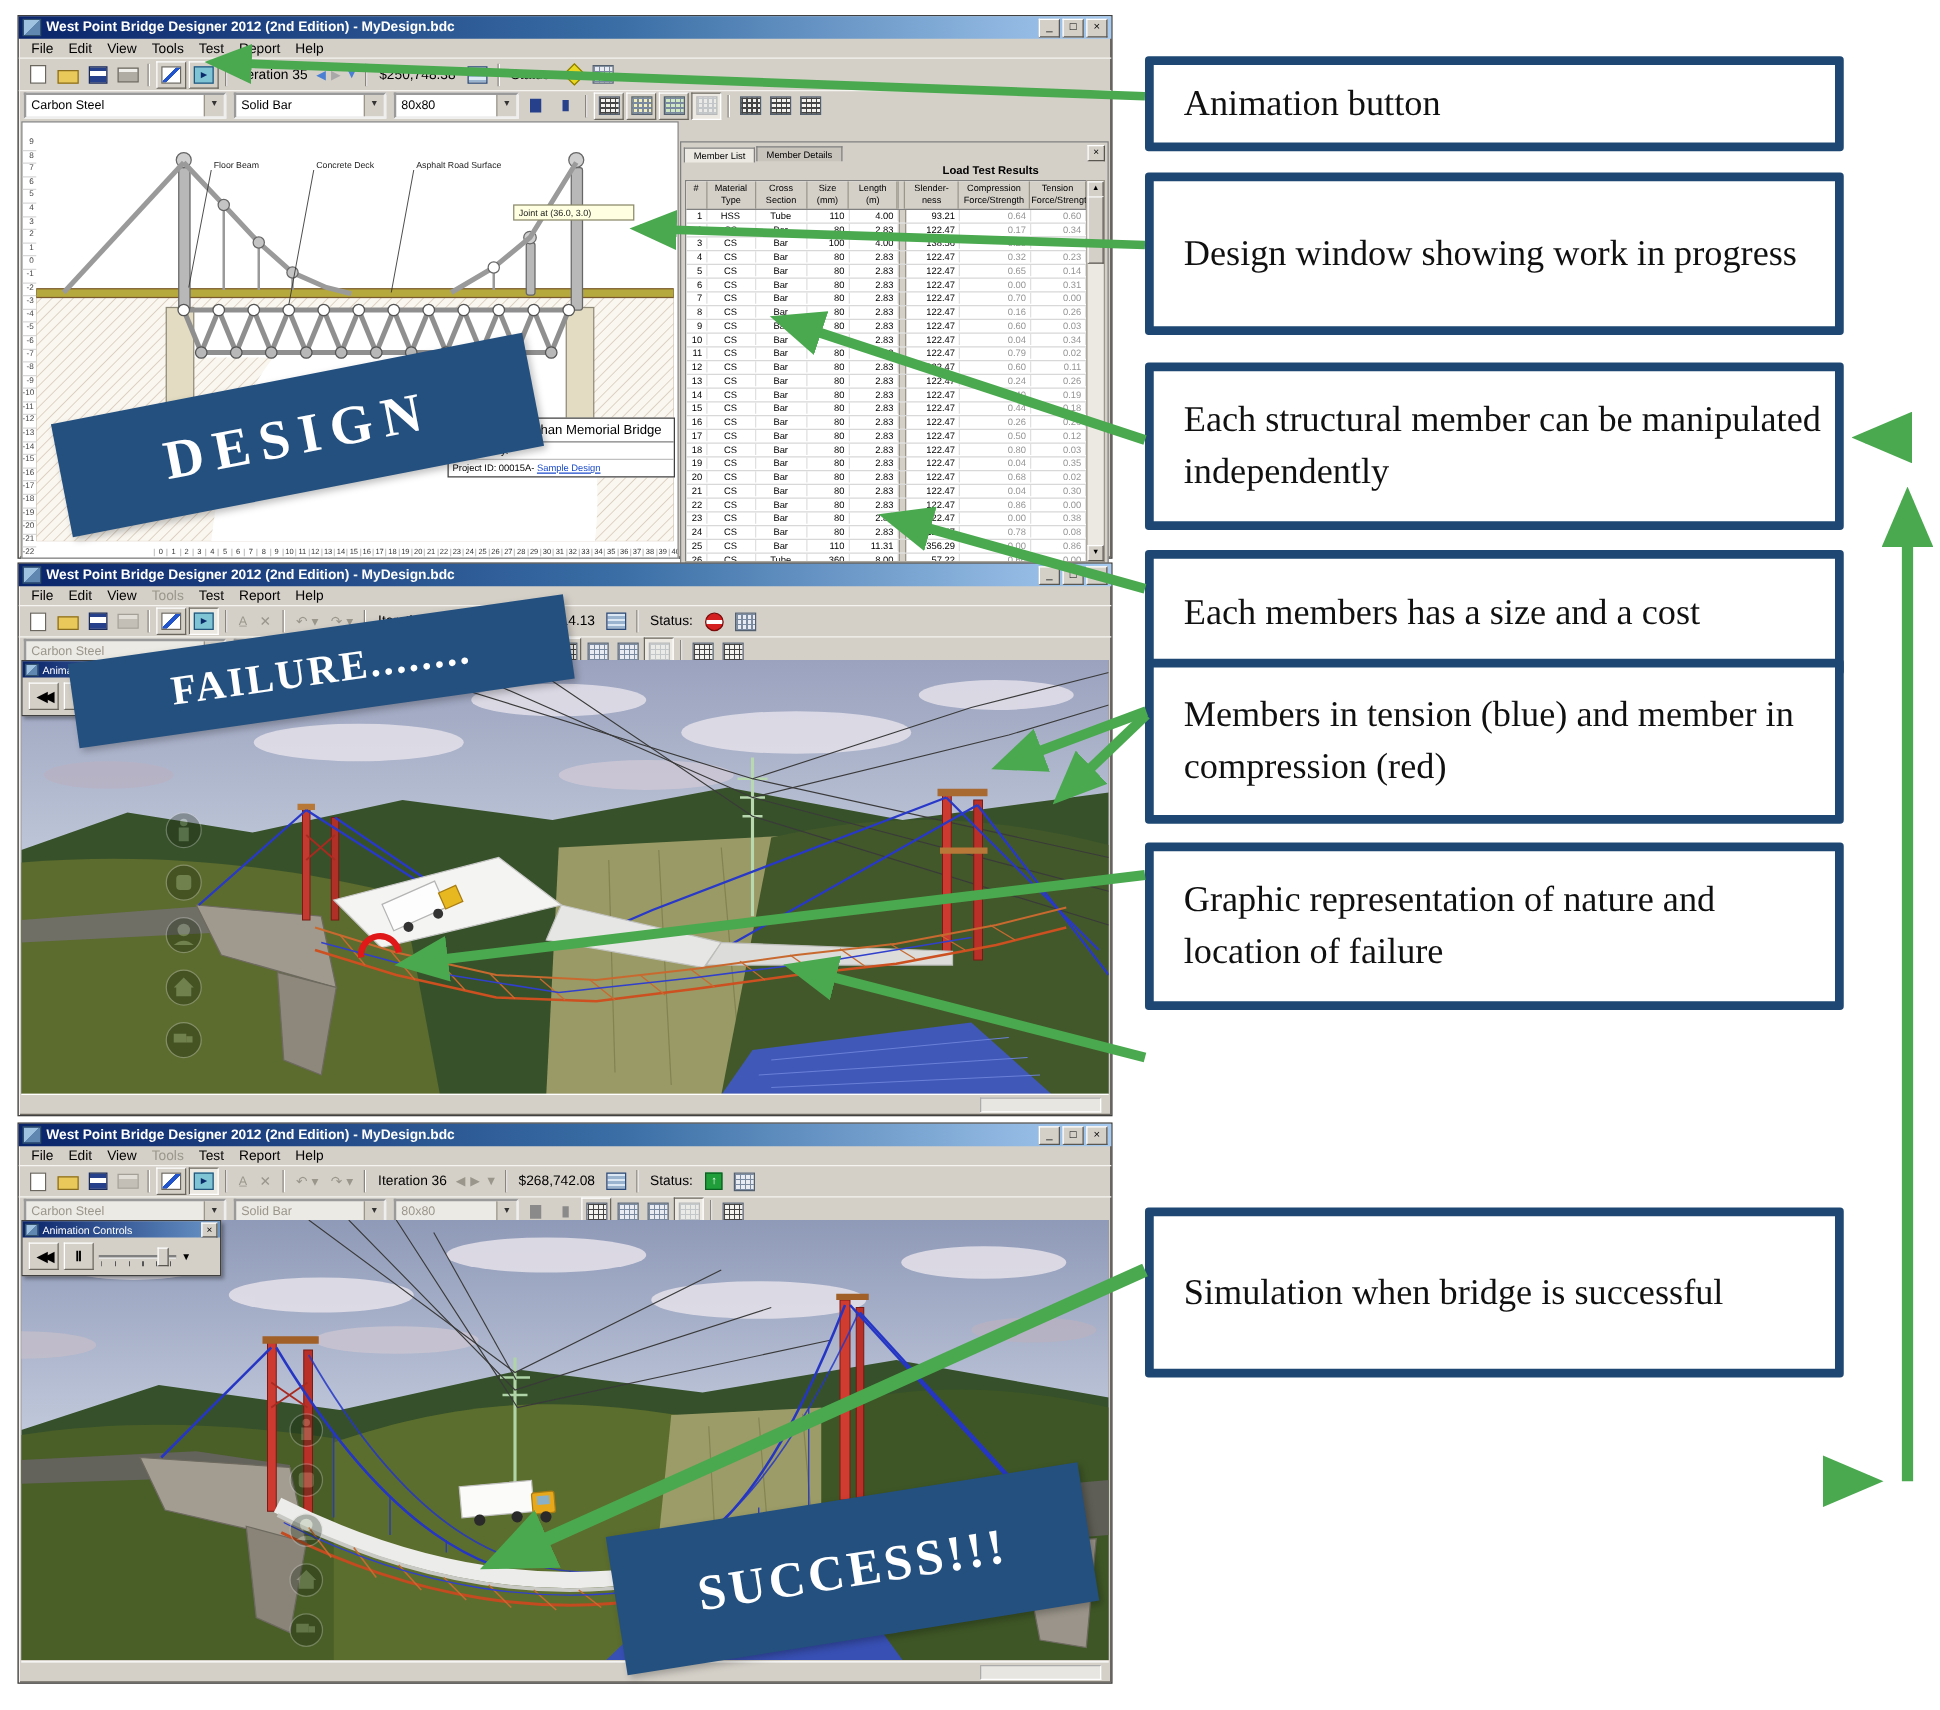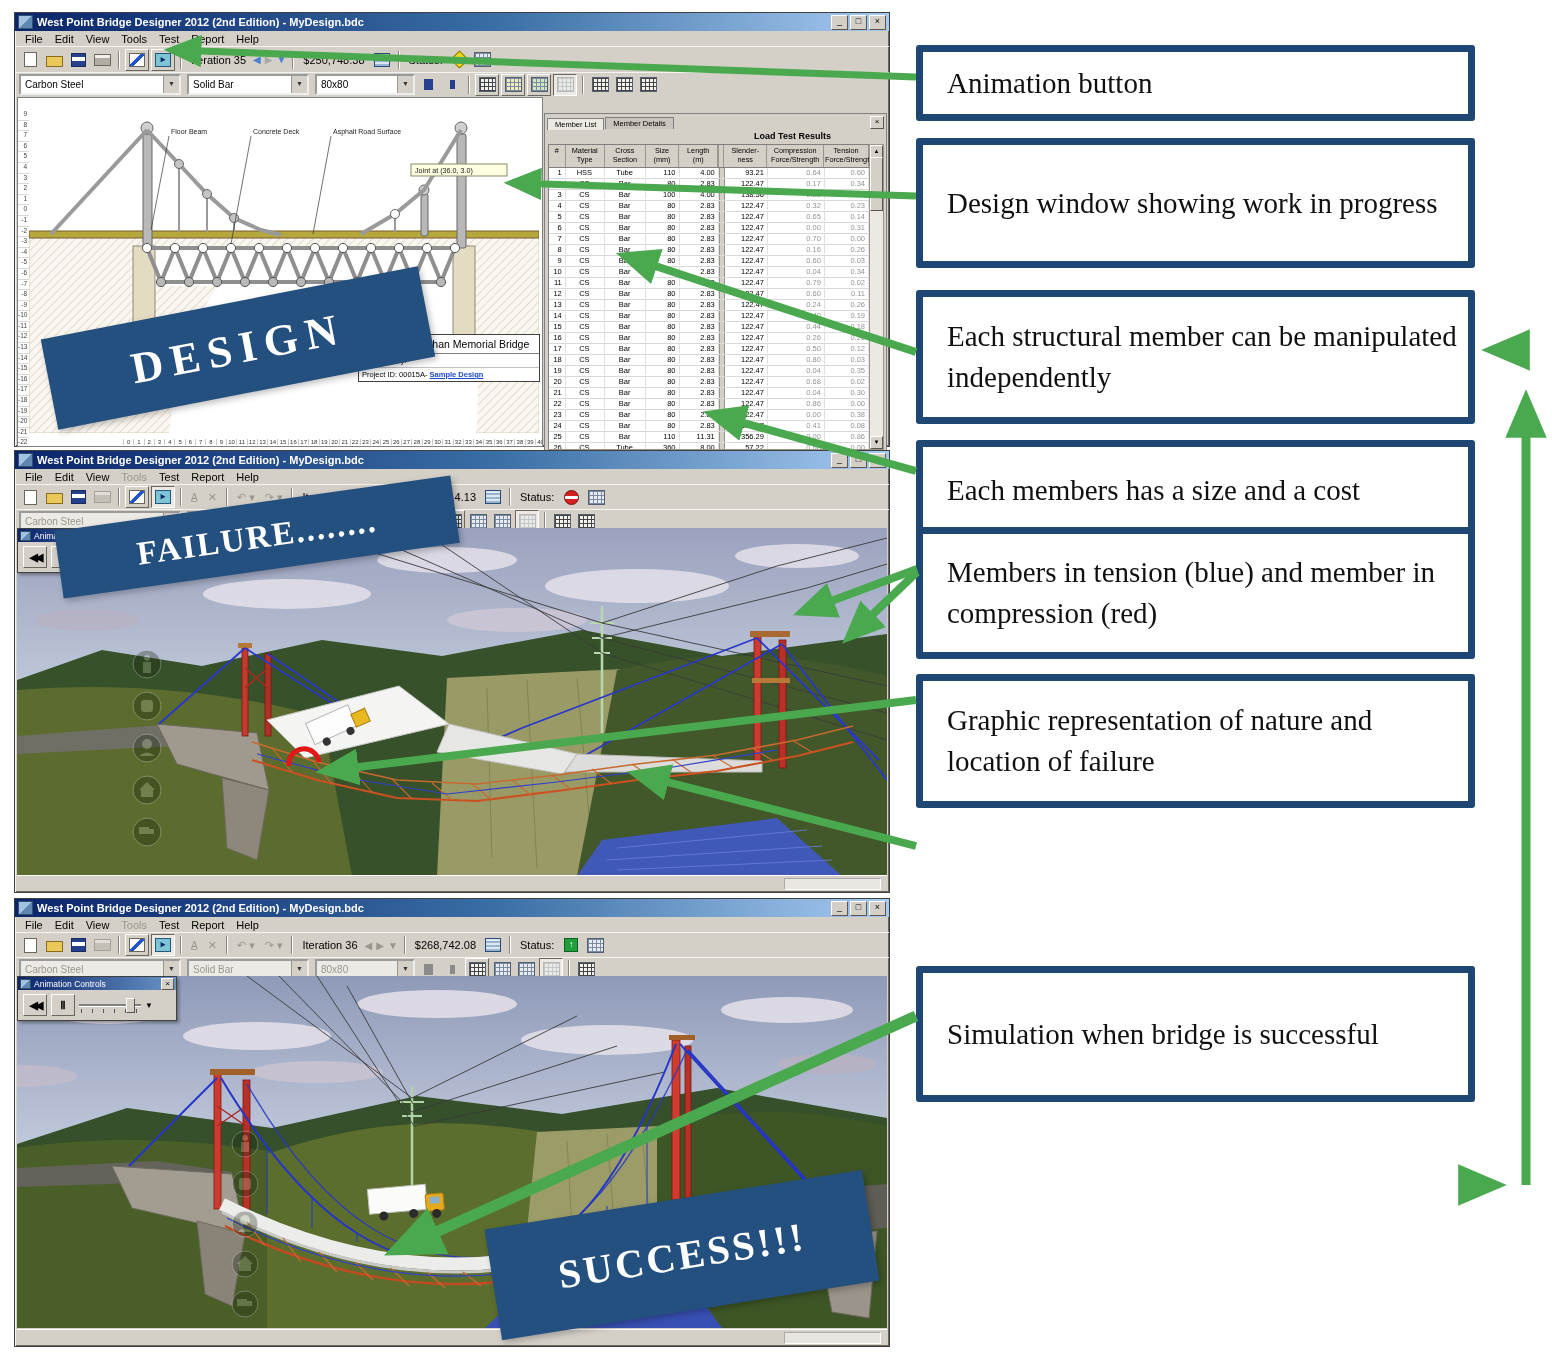--- a/index.html
+++ b/index.html
@@ -56,21 +56,21 @@
   .toolspal{position:absolute;left:34px;top:252px;width:106px;background:#d4d0c8;border:1px solid #404040;
             box-shadow:2px 2px 3px rgba(0,0,0,.35);z-index:4;}
   .palbar{height:13px;background:linear-gradient(90deg,#0a246a,#6a96c8);display:flex;align-items:center;color:#fff;font-size:8px;padding:0 2px;}
   .palbar .px{margin-left:auto;width:11px;height:10px;background:#d4d0c8;color:#000;font-size:8px;line-height:9px;text-align:center;border:1px solid;border-color:#fff #5a5650 #5a5650 #fff;}
   .palbody{display:flex;padding:3px;gap:2px;}
   .palbtn{width:22px;height:20px;display:flex;align-items:center;justify-content:center;background:#d4d0c8;}
   .titleblock{position:absolute;left:340px;top:236px;width:180px;background:#fff;border:1px solid #404040;z-index:2;font-size:7.5px;}
   .tb-name{font-size:10.5px;text-align:center;padding:3px 2px;border-bottom:1px solid #808080;}
   .tb-row{padding:2px 3px;border-bottom:1px solid #c0c0c0;}
   .tb-row:last-child{border-bottom:none;}
-  .tb-link{color:#1a4acc;text-decoration:underline;font-weight:bold;}
+  .tb-link{color:#1a4acc;text-decoration:underline;}
   
   .banner{position:absolute;background:#24507f;color:#fff;font-family:"Liberation Serif",serif;font-weight:bold;
           display:flex;align-items:center;justify-content:center;z-index:6;box-shadow:2px 3px 6px rgba(0,0,0,.25);}
   
   .mpanel{position:absolute;left:527px;top:17px;right:0;height:348px;background:#d4d0c8;border:1px solid #808080;font-size:7.5px;}
   .tabs{height:15px;display:flex;align-items:flex-end;padding-left:2px;}
   .tab{padding:1px 7px 1px;border:1px solid #808080;border-bottom:none;background:#c8c4bc;margin-right:1px;}
   .tab.active{background:#ece9e2;position:relative;top:1px;}
   .tabx{margin-left:auto;margin-right:2px;width:12px;height:11px;border:1px solid;border-color:#fff #5a5650 #5a5650 #fff;background:#d4d0c8;text-align:center;font-size:8px;line-height:10px;}
   .ltr{position:absolute;left:170px;right:16px;top:17px;text-align:center;font-weight:bold;font-size:9px;}
@@ -723,21 +723,21 @@
                 <span class="mc c7 dim">0.38</span>
               </div>
               <div class="mrow">
                 <span class="mc c0">24</span>
                 <span class="mc c1 cen">CS</span>
                 <span class="mc c2 cen">Bar</span>
                 <span class="mc c3">80</span>
                 <span class="mc c4">2.83</span>
                 <span class="mgap"></span>
                 <span class="mc c5">122.47</span>
-                <span class="mc c6 dim">0.41</span>
+                <span class="mc c6 dim">0.78</span>
                 <span class="mc c7 dim">0.08</span>
               </div>
               <div class="mrow">
                 <span class="mc c0">25</span>
                 <span class="mc c1 cen">CS</span>
                 <span class="mc c2 cen">Bar</span>
                 <span class="mc c3">110</span>
                 <span class="mc c4">11.31</span>
                 <span class="mgap"></span>
                 <span class="mc c5">356.29</span>

